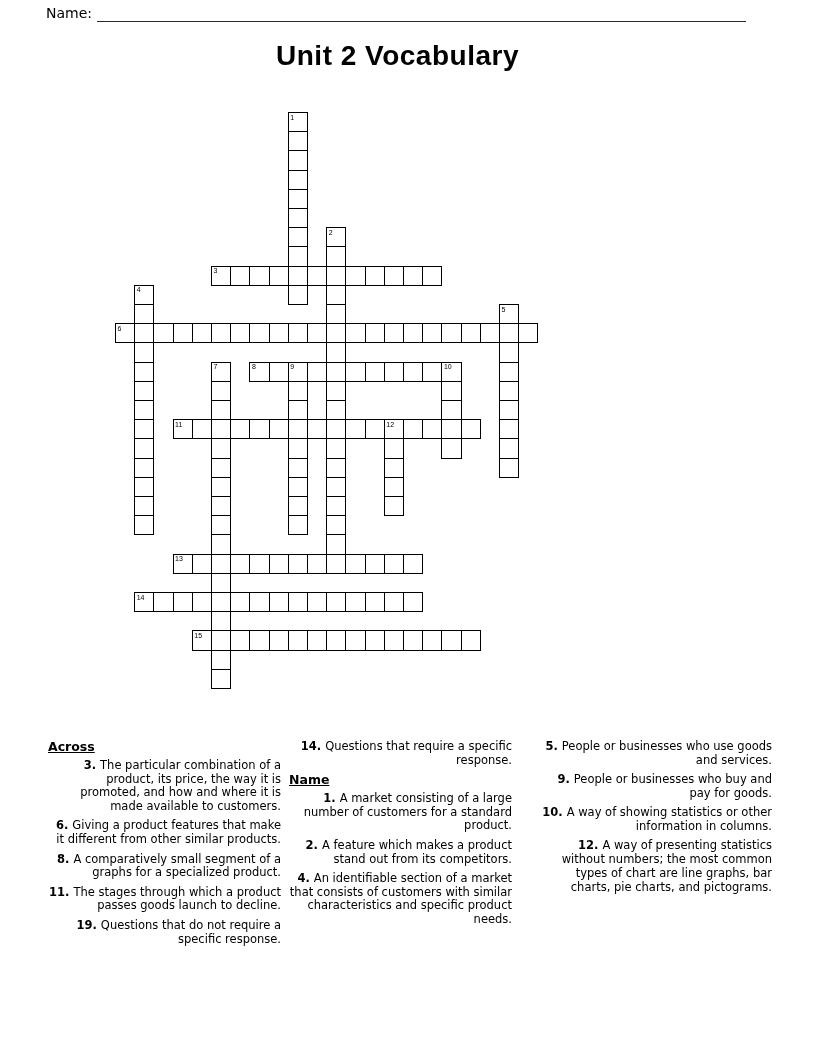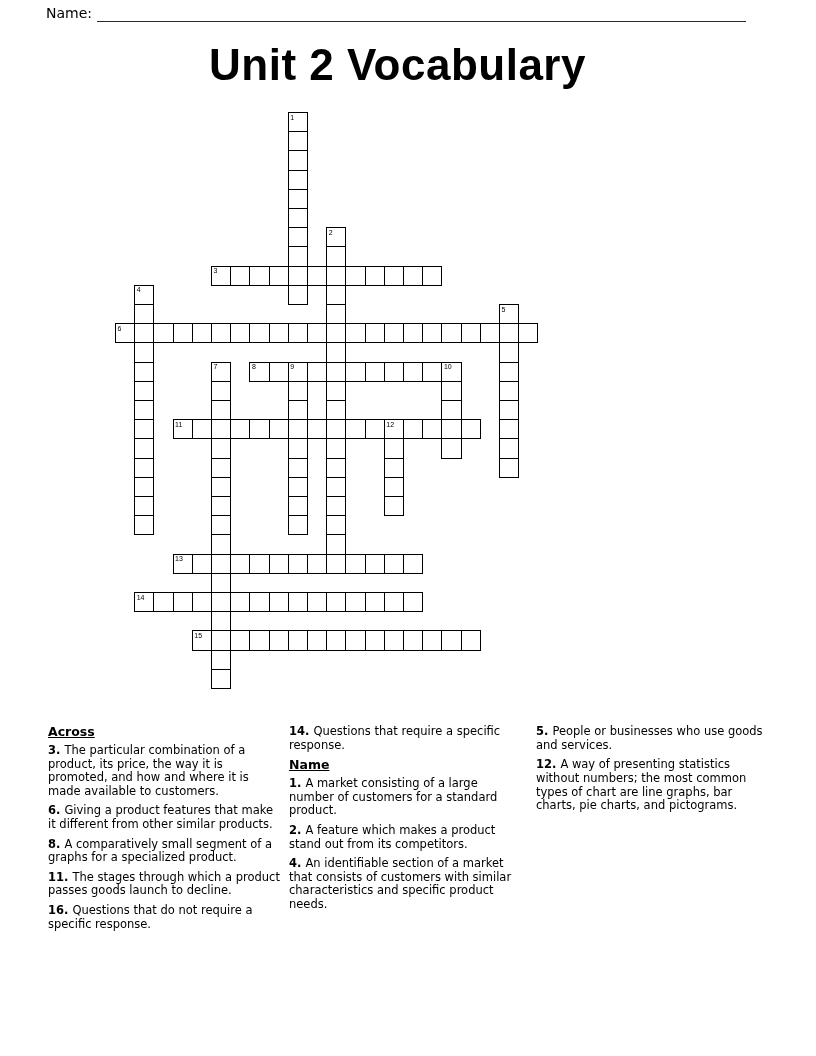--- a/index.html
+++ b/index.html
@@ -15,42 +15,42 @@
     position: absolute; left: 46px; top: 5px; width: 700px;
     display: flex; align-items: flex-end;
   }
   .name-label { font-size: 14px; line-height: 17px; }
   .name-line { flex: 1; height: 15px; margin-left: 5px; border-bottom: 1.5px solid #2b2b2b; }
 
   .title {
     position: absolute; top: 40px; left: 0; width: 100%;
     text-align: center;
     font-family: "Liberation Sans", sans-serif;
-    font-size: 44px; font-weight: 700; letter-spacing: 0.5px;
+    font-size: 28px; font-weight: 700; letter-spacing: 0.5px;
   }
 
   .grid { position: absolute; left: 115px; top: 112px; width: 424px; height: 578px; }
   .cell {
     position: absolute; width: 20.2px; height: 20.2px;
     border: 1px solid #000; background: #fff;
   }
   .cellnum {
     position: absolute; top: 0.5px; left: 1.5px;
     font-size: 7px; line-height: 8px; font-family: "Liberation Sans", sans-serif;
   }
 
-  .clue-col { position: absolute; top: 725px; font-size: 11.5px; line-height: 13.8px; }
+  .clue-col { position: absolute; top: 740px; font-size: 11.5px; line-height: 13.8px; }
   #col-0 { left: 48px;  width: 233px; }
   #col-1 { left: 289px; width: 223px; }
   #col-2 { left: 536px; width: 236px; }
   .clue-header {
     font-weight: 700; text-decoration: underline;
     font-size: 12.5px; margin: 0 0 5px 0;
   }
-  .clue { margin: 0 0 5.5px 0; }
+  .clue { margin: 0 0 5.5px 0; text-align: right; }
   .clue-num { font-weight: 700; }
 </style>
 </head>
 <body>
 
 <div class="page">
 
   <div class="name-row">
     <span class="name-label">Name:</span>
     <span class="name-line"></span>
@@ -263,27 +263,29 @@
       <div class="cell" style="left: 326.4px; top: 518.4px;"></div>
       <div class="cell" style="left: 345.6px; top: 518.4px;"></div>
     </div>
 
   <div class="clue-col" id="col-0">
       <div class="clue-header">Across</div>
       <p class="clue"><span class="clue-num">3. </span><span>The particular combination of a product, its price, the way it is promoted, and how and where it is made available to customers.</span></p>
       <p class="clue"><span class="clue-num">6. </span><span>Giving a product features that make it different from other similar products.</span></p>
       <p class="clue"><span class="clue-num">8. </span><span>A comparatively small segment of a graphs for a specialized product.</span></p>
       <p class="clue"><span class="clue-num">11. </span><span>The stages through which a product passes goods launch to decline.</span></p>
-      <p class="clue"><span class="clue-num">16. </span><span>Questions that do not require a specific response.</span></p>
+      <p class="clue"><span class="clue-num">19. </span><span>Questions that do not require a specific response.</span></p>
     </div>
   <div class="clue-col" id="col-1">
       <p class="clue"><span class="clue-num">14. </span><span>Questions that require a specific response.</span></p>
       <div class="clue-header">Name</div>
       <p class="clue"><span class="clue-num">1. </span><span>A market consisting of a large number of customers for a standard product.</span></p>
       <p class="clue"><span class="clue-num">2. </span><span>A feature which makes a product stand out from its competitors.</span></p>
       <p class="clue"><span class="clue-num">4. </span><span>An identifiable section of a market that consists of customers with similar characteristics and specific product needs.</span></p>
     </div>
   <div class="clue-col" id="col-2">
       <p class="clue"><span class="clue-num">5. </span><span>People or businesses who use goods and services.</span></p>
+      <p class="clue"><span class="clue-num">9. </span><span>People or businesses who buy and pay for goods.</span></p>
+      <p class="clue"><span class="clue-num">10. </span><span>A way of showing statistics or other information in columns.</span></p>
       <p class="clue"><span class="clue-num">12. </span><span>A way of presenting statistics without numbers; the most common types of chart are line graphs, bar charts, pie charts, and pictograms.</span></p>
     </div>
 
 </div>
 
 </body></html>

